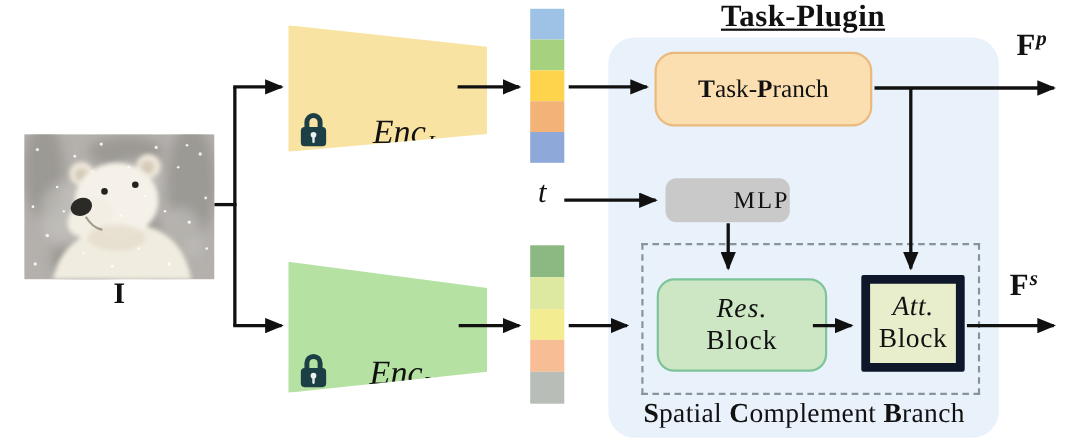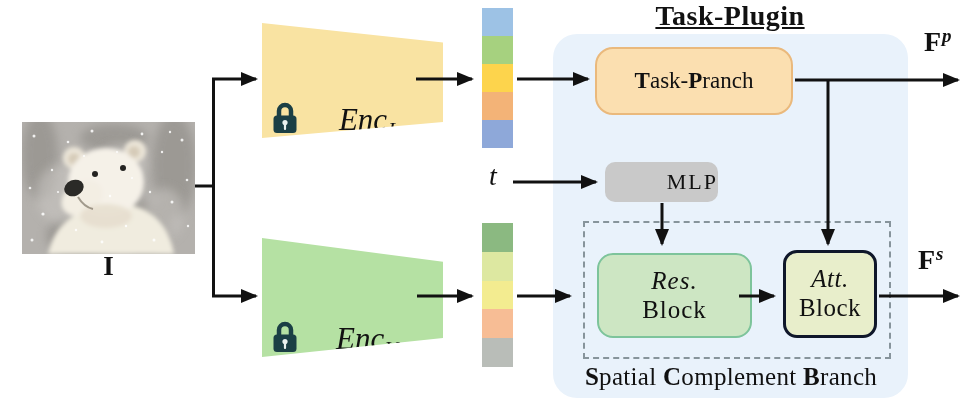--- a/index.html
+++ b/index.html
@@ -35,22 +35,22 @@
        font-size:22px;letter-spacing:2px;}
 
   #tpb{left:595px;top:47px;width:198px;height:68px;background:#fbdfb0;border:2px solid #eab97c;
        border-radius:18px;font-size:23px;line-height:1.18;text-align:center;box-sizing:border-box;}
   .b{font-weight:bold;}
 
   #scb-box{left:583px;top:221px;width:308px;height:138px;border:2px dashed #87949b;box-sizing:border-box;}
 
   #res{left:597px;top:253px;width:155px;height:85px;background:#cde6c3;border:2px solid #7dc49b;
        border-radius:16px;font-size:25px;line-height:1.15;letter-spacing:1px;box-sizing:border-box;}
-  #att{left:783px;top:250px;width:94px;height:88px;background:#e8eecb;border:3px solid #0f172a;
-       border-radius:14px;font-size:25px;line-height:1.15;letter-spacing:.5px;box-sizing:border-box;align-items:center;}
+  #att{left:783px;top:250px;width:94px;height:88px;background:#e8eecb;border:8px solid #0f172a;
+       border-radius:2px;font-size:25px;line-height:1.15;letter-spacing:.5px;box-sizing:border-box;align-items:center;}
   .it{font-style:italic;}
 
   #spatial{left:556px;top:363px;width:350px;text-align:center;font-size:25px;letter-spacing:.3px;}
 
   .f-label{font-size:28px;font-weight:bold;}
   .f-sup{font-size:19px;font-weight:bold;font-style:italic;position:relative;top:-9px;left:1px;}
   #fp{left:924px;top:26px;}
   #fs{left:918px;top:244px;}
 
   #wires{left:0;top:0;width:974px;height:405px;pointer-events:none;}

